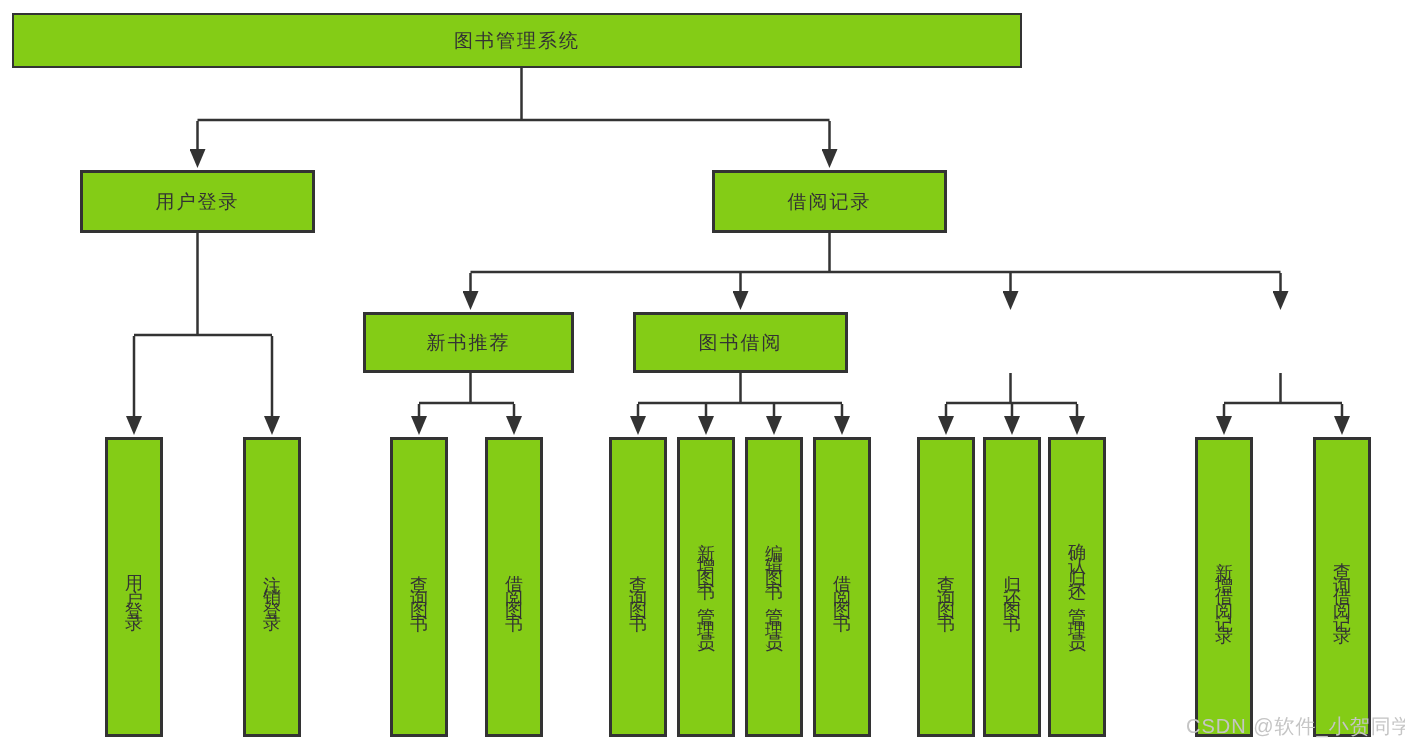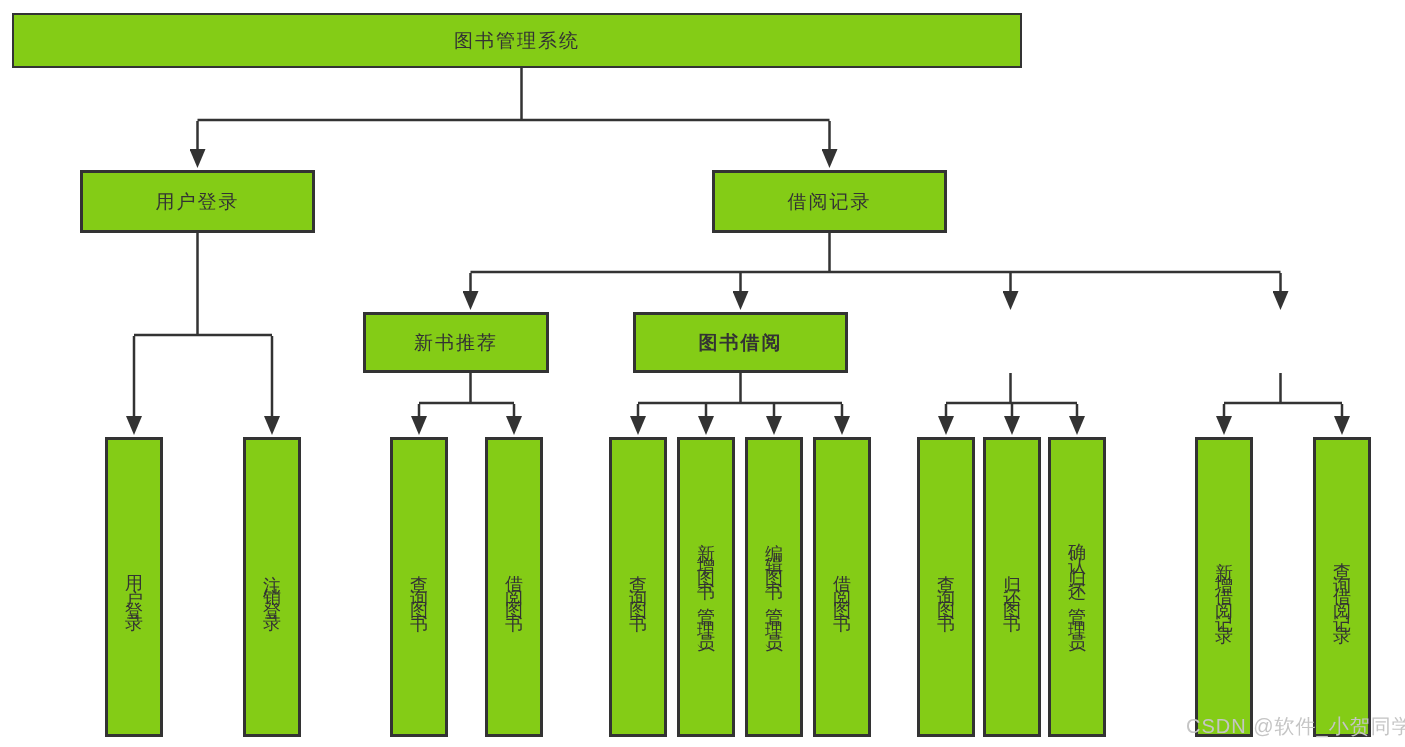--- a/index.html
+++ b/index.html
@@ -39,22 +39,22 @@
     letter-spacing: 13px;
     line-height: 1;
     white-space: nowrap;
   }
   
   #root-box { left: 12px; top: 13px; width: 1010px; height: 55px; border-width: 2px; }
   
   #b-user { left: 80px;  top: 170px; width: 235px; height: 63px; }
   #b-book { left: 712px; top: 170px; width: 235px; height: 63px; }
   
-  #g-new     { left: 363px;  top: 312px; width: 186px; height: 61px; align-items: center; }
-  #g-borrow  { left: 633px;  top: 312px; width: 215px; height: 61px; font-weight: bold; }
+  #g-new     { left: 363px;  top: 312px; width: 211px; height: 61px; align-items: center; }
+  #g-borrow  { left: 633px;  top: 312px; width: 215px; height: 61px; }
   #g-current { left: 903px;  top: 312px; width: 215px; height: 61px; }
   #g-record  { left: 1173px; top: 312px; width: 215px; height: 61px; }
   
   #l-user-login    { left: 105px; }
   #l-user-logout   { left: 243px; }
   #l-new-query     { left: 390px; }
   #l-new-borrow    { left: 485px; }
   #l-bor-query     { left: 609px; }
   #l-bor-add       { left: 677px; }
   #l-bor-edit      { left: 745px; }

